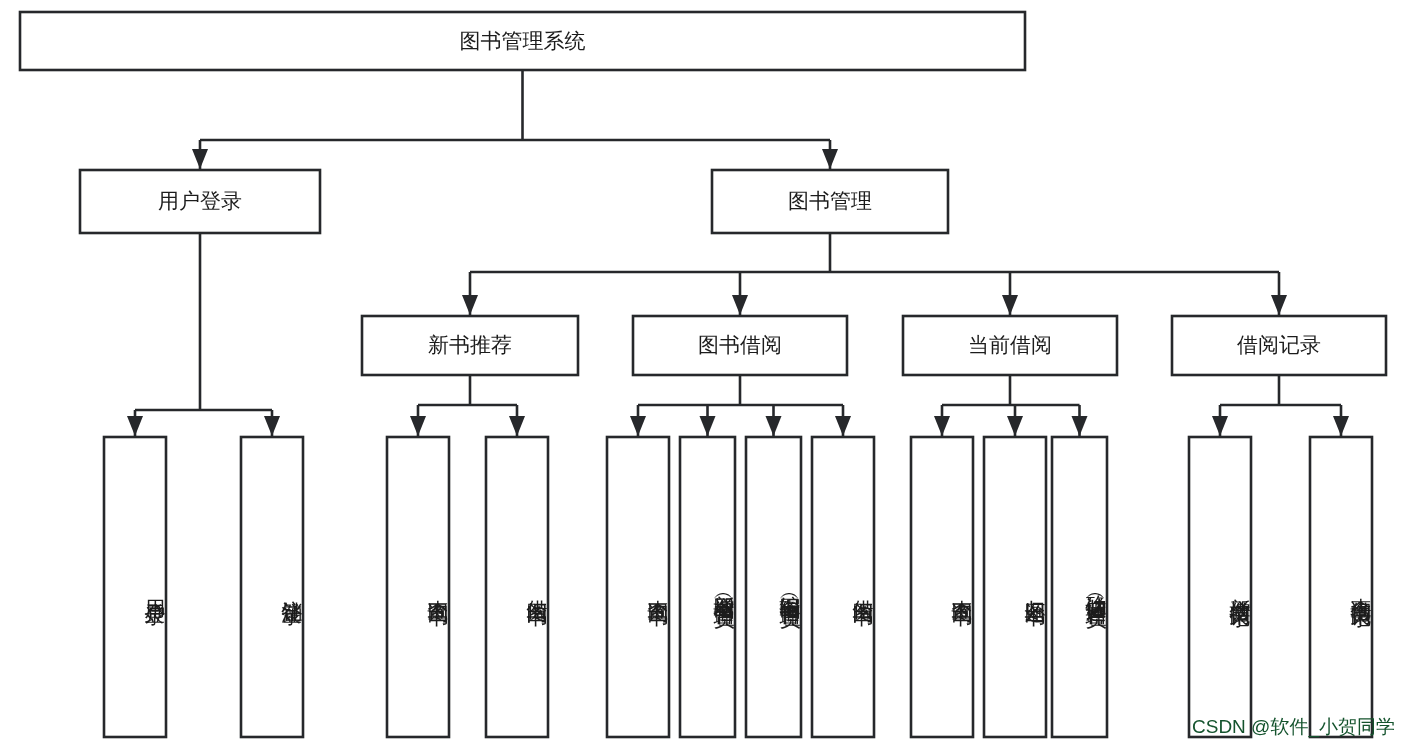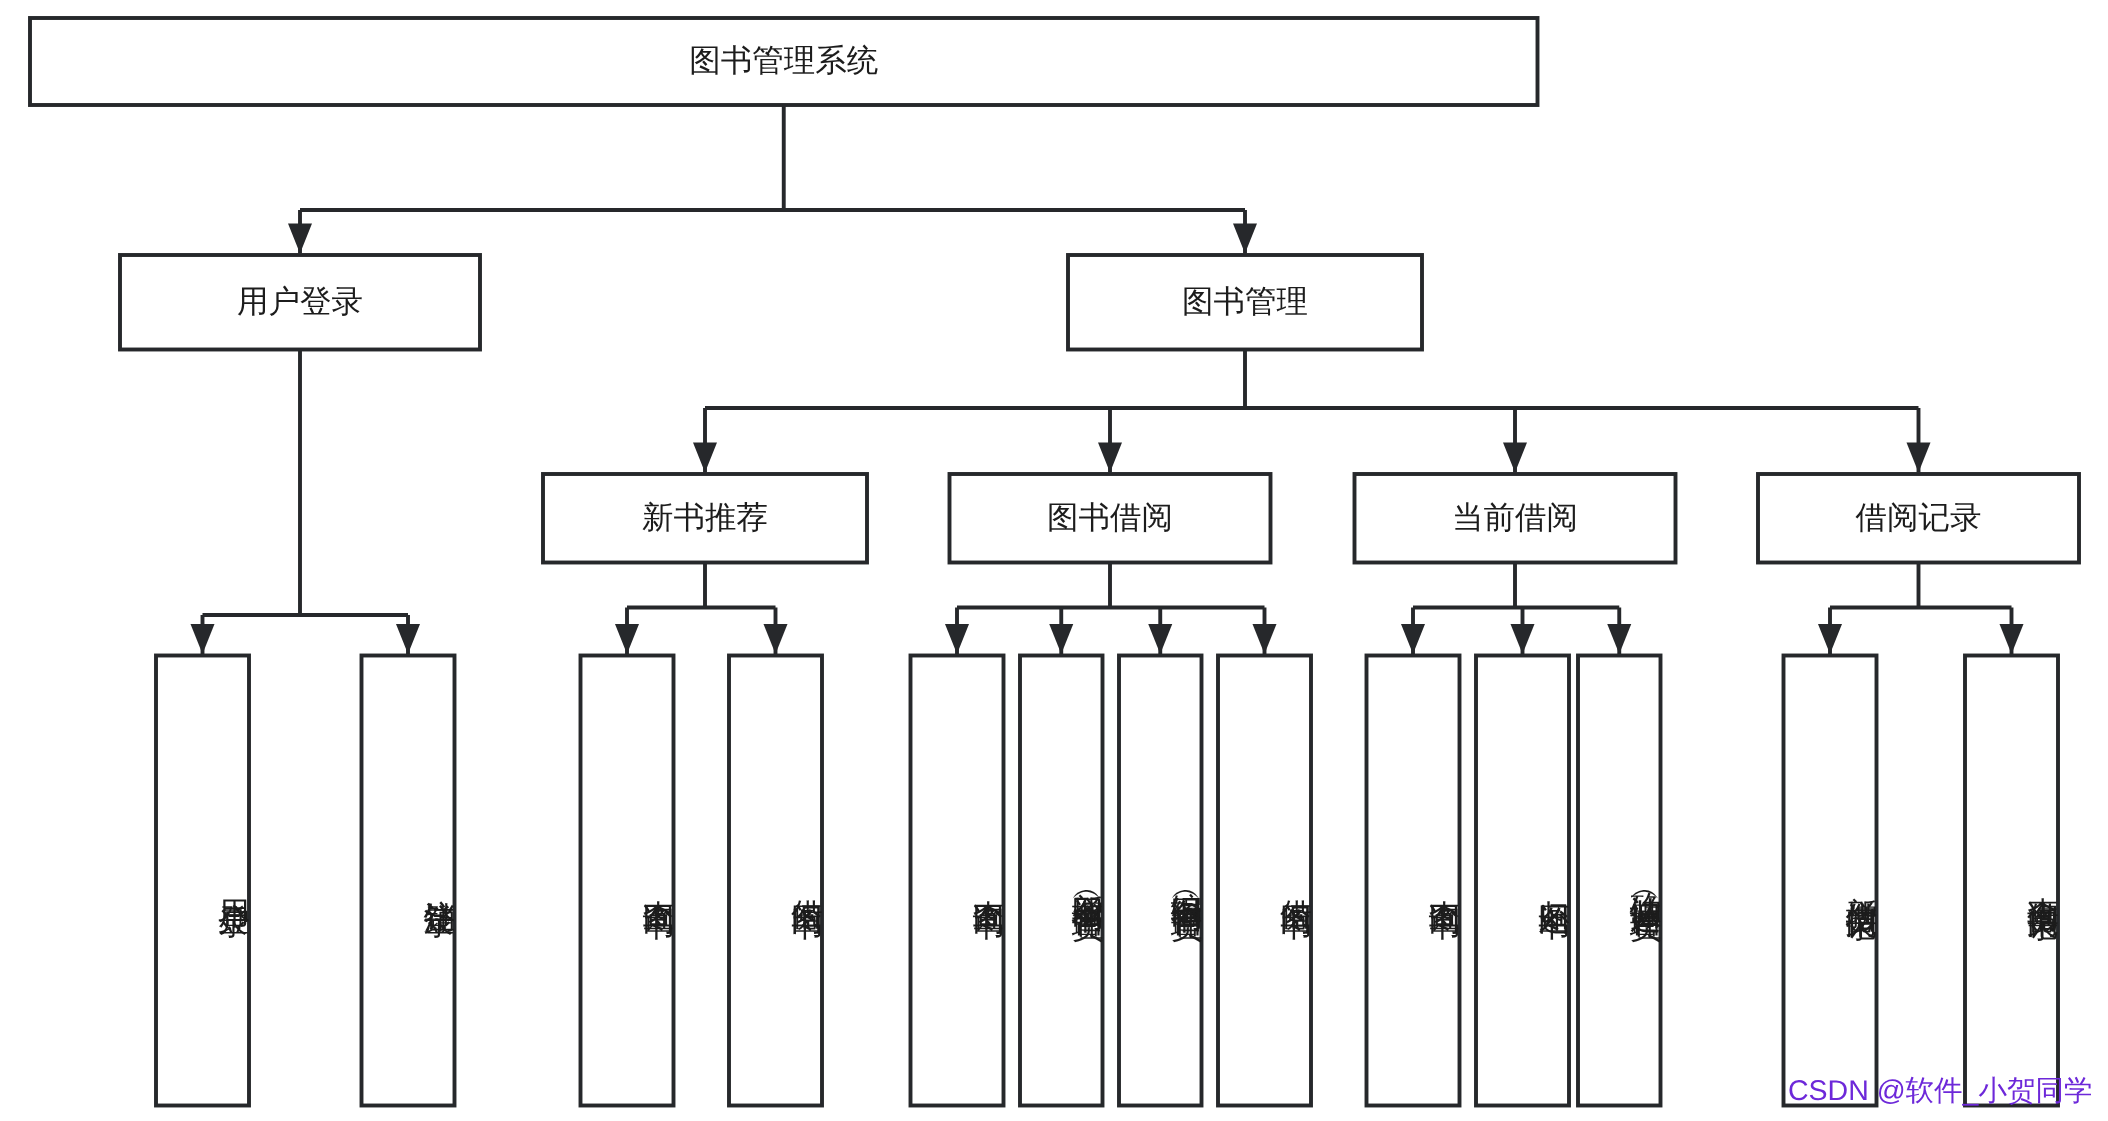--- a/index.html
+++ b/index.html
@@ -61,21 +61,21 @@
     color: #1c1c1c;
     letter-spacing: 2px;
     text-align: center;
     pointer-events: none;
     user-select: none;
   }
   .watermark {
     position: absolute;
     font-family: "Liberation Sans", "DejaVu Sans", sans-serif;
     font-size: 19px;
-    color: #6d28d9;
+    color: #14532d;
     white-space: nowrap;
     user-select: none;
   }
 </style>
 </head>
 <body>
 
 <div id="diagram-root">
   <svg id="diagram-svg" viewBox="0 0 1405 747">
     <g id="connectors-layer">

